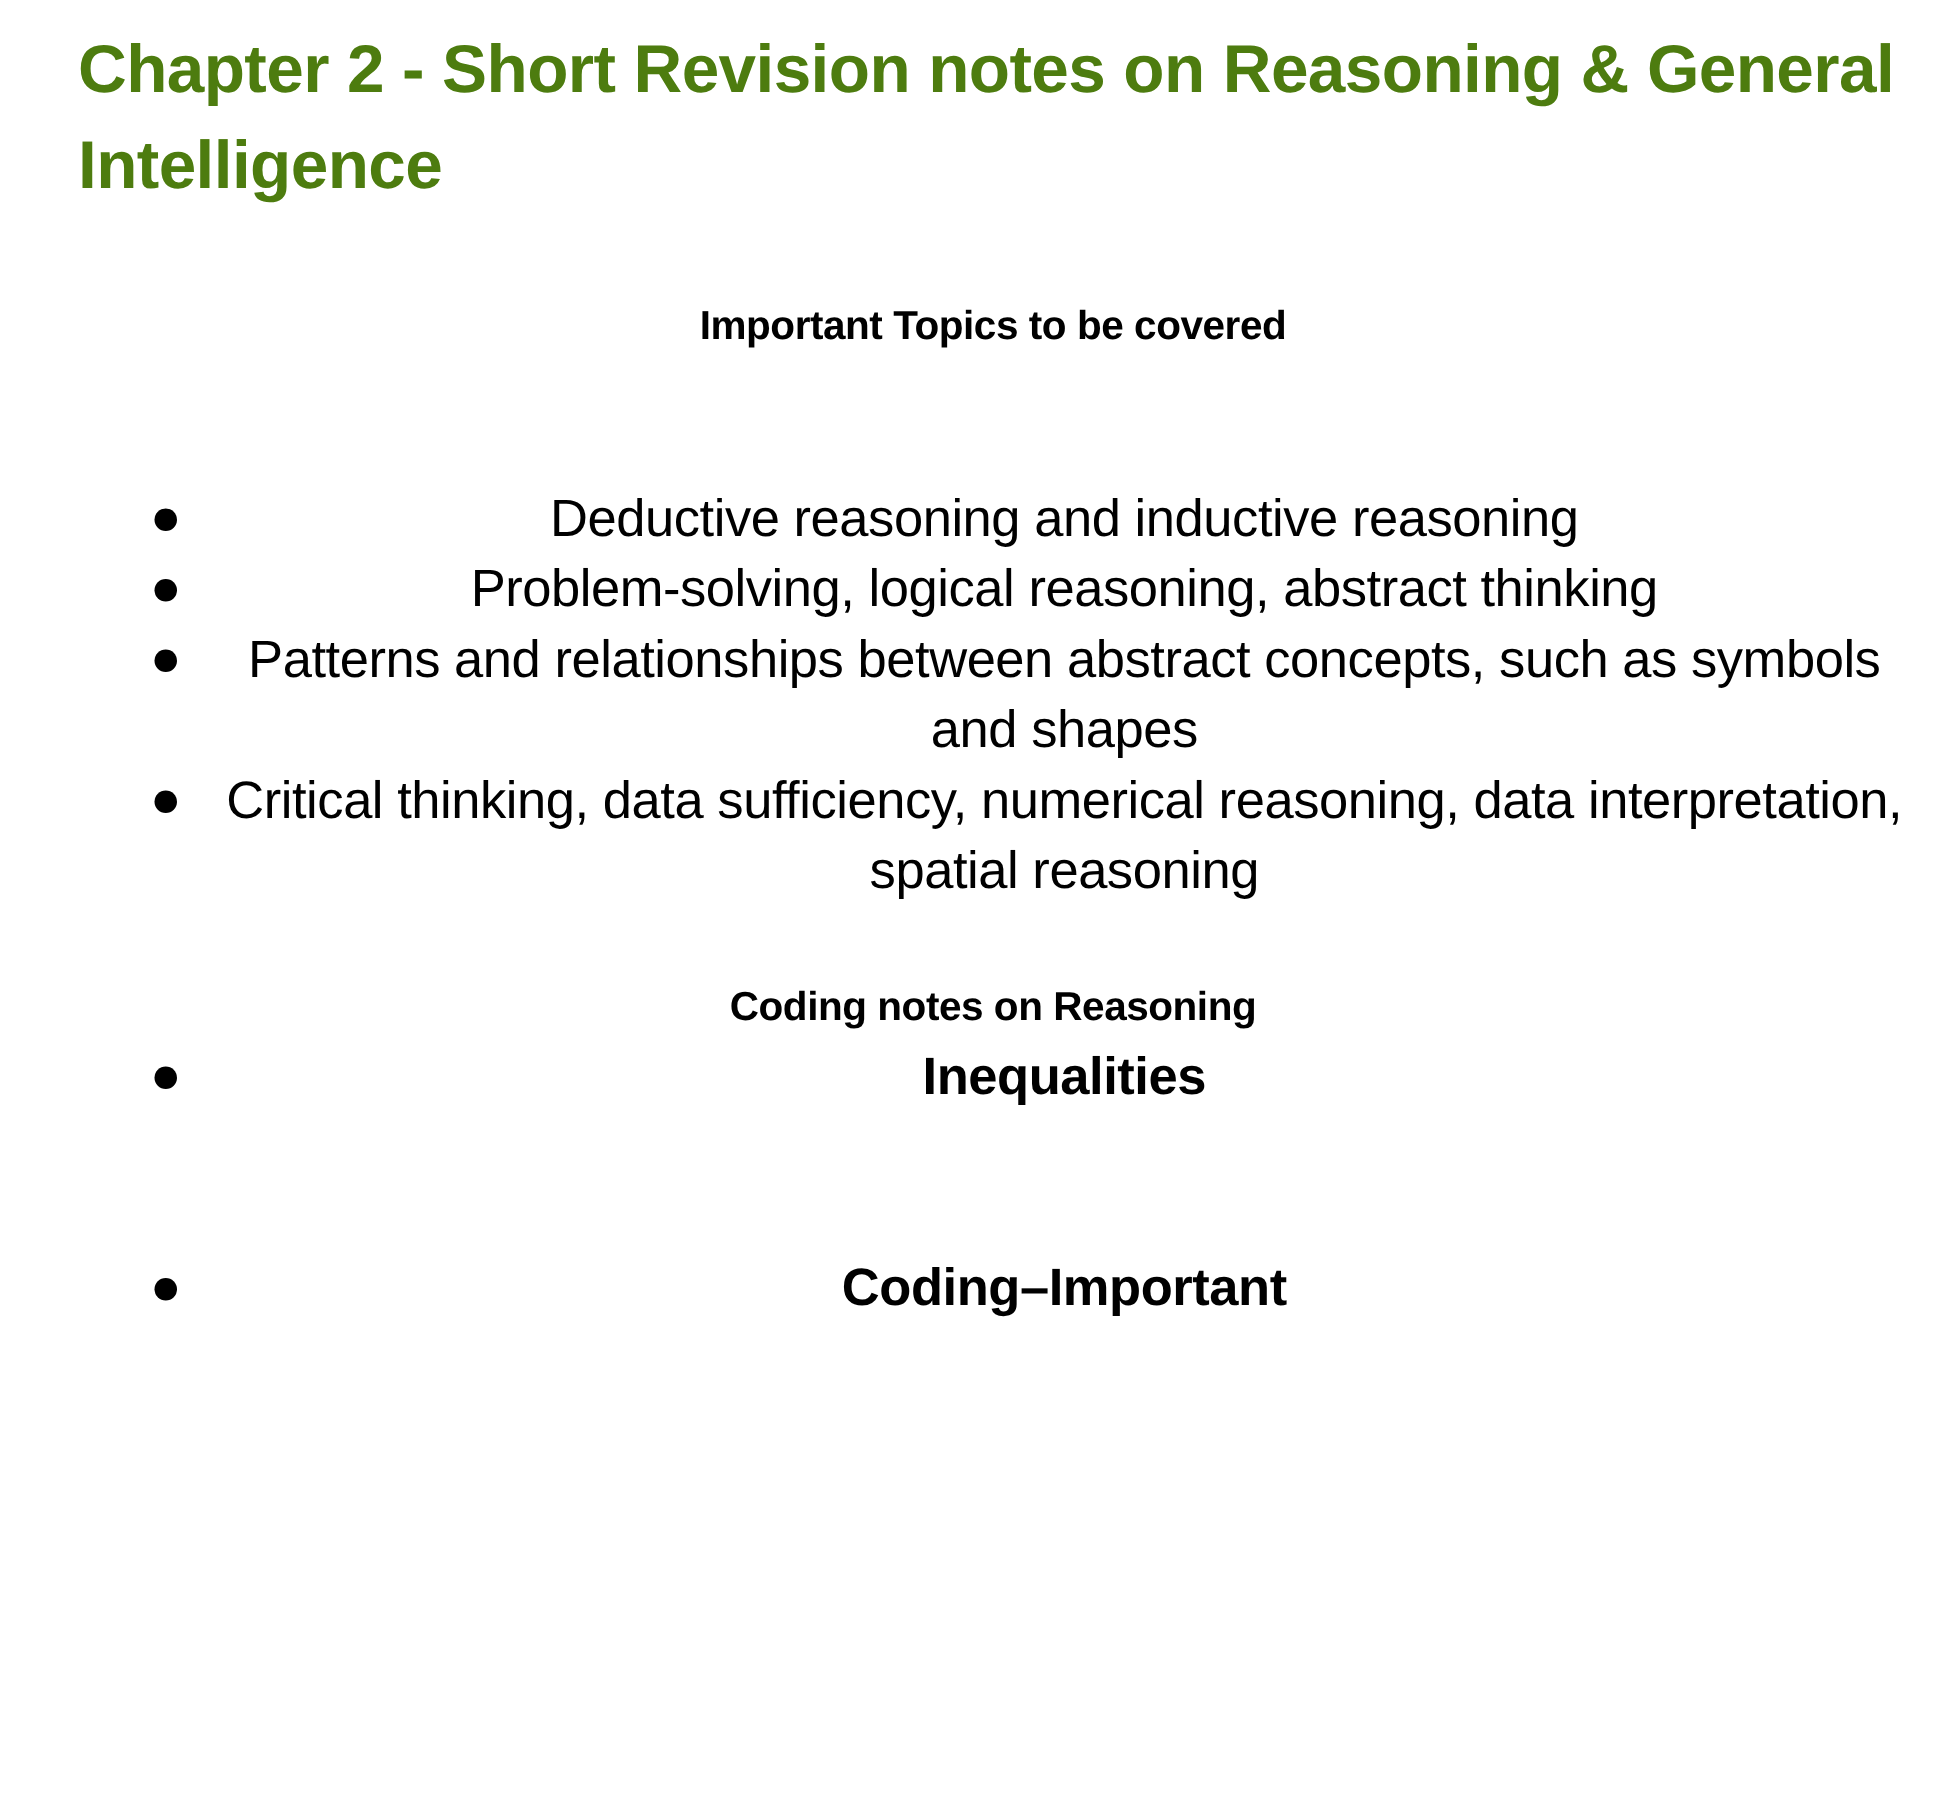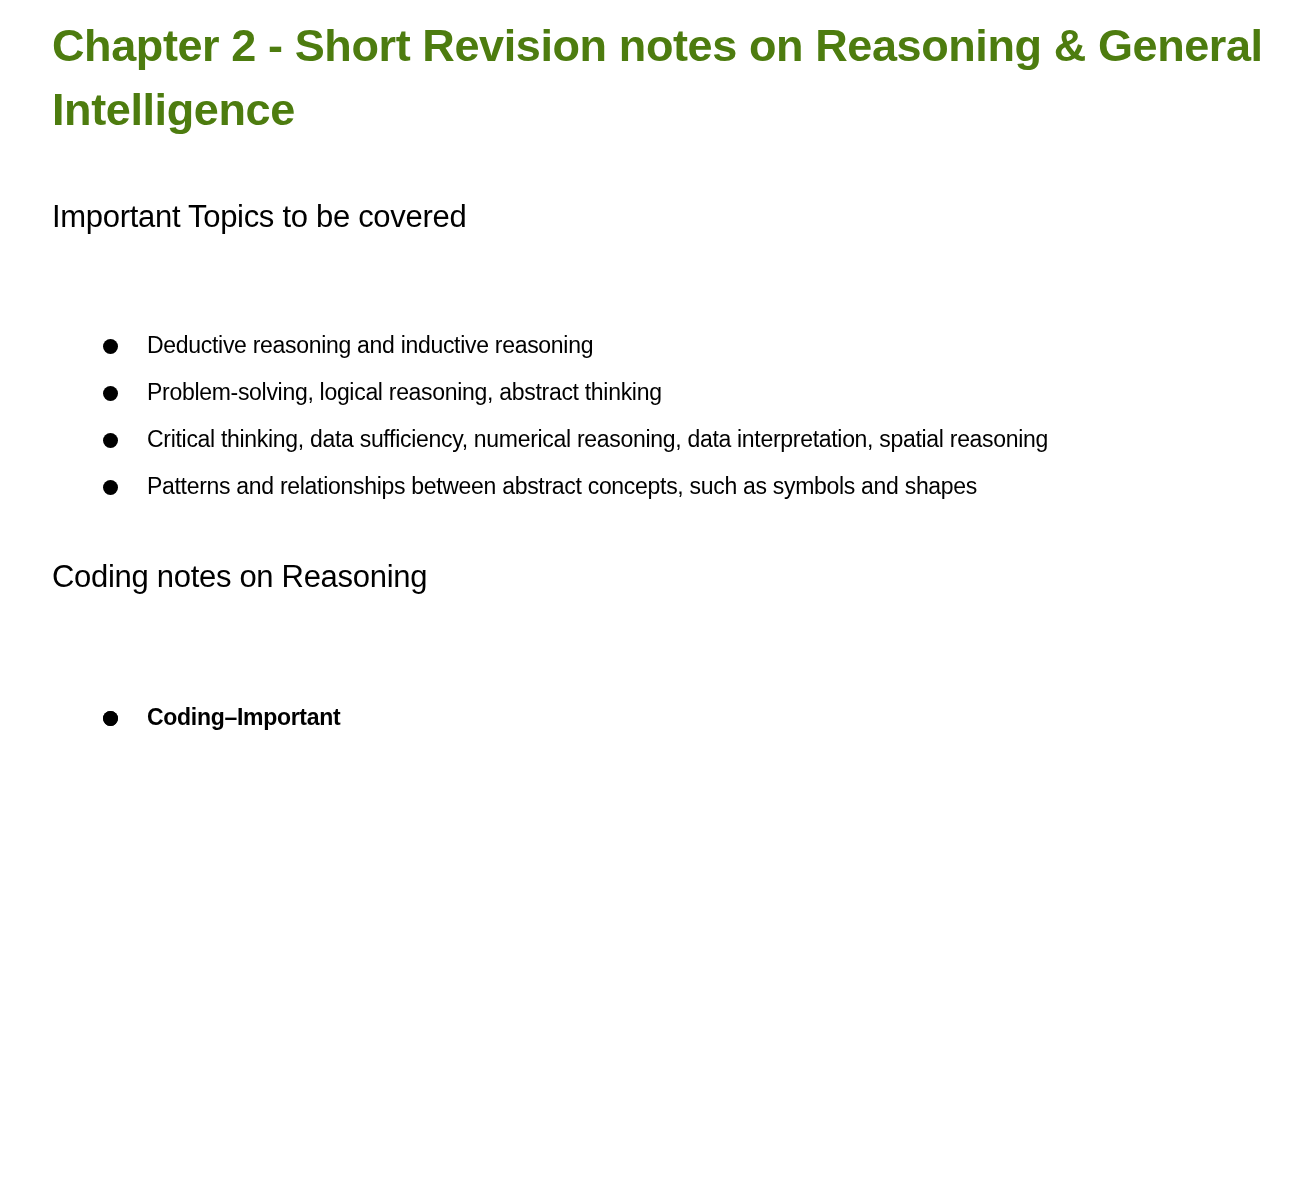--- a/index.html
+++ b/index.html
@@ -24,37 +24,39 @@
     .title {
       margin: 0;
       font-size: 45px;
       line-height: 64px;
       font-weight: bold;
       color: #4d7c0f;
       letter-spacing: -0.4px;
     }
     .subheading {
       margin: 0;
-      font-weight: normal;
-      font-size: 31px;
+      font-weight: bold;
+      font-size: 27px;
       line-height: 46px;
       letter-spacing: -0.3px;
+      text-align: center;
     }
     .h-topics { margin-top: 52px; }
     .topics {
       list-style: none;
       margin: 82px 0 0 0;
       padding: 0;
     }
     .topics li, .notes li {
       position: relative;
       padding-left: 95px;
-      font-size: 23px;
+      font-size: 35px;
       line-height: 47px;
       letter-spacing: -0.3px;
+      text-align: center;
     }
     .bullet {
       position: absolute;
       left: 51px;
       top: 17px;
       width: 15px;
       height: 15px;
       background: #000;
       border-radius: 50%;
     }
@@ -83,32 +85,33 @@
     <li>
       <span class="bullet"></span>
       <span>Deductive reasoning and inductive reasoning</span>
     </li>
     <li>
       <span class="bullet"></span>
       <span>Problem-solving, logical reasoning, abstract thinking</span>
     </li>
     <li>
       <span class="bullet"></span>
-      <span>Critical thinking, data sufficiency, numerical reasoning, data interpretation, spatial reasoning</span>
+      <span>Patterns and relationships between abstract concepts, such as symbols and shapes</span>
     </li>
     <li>
       <span class="bullet"></span>
-      <span>Patterns and relationships between abstract concepts, such as symbols and shapes</span>
+      <span>Critical thinking, data sufficiency, numerical reasoning, data interpretation, spatial reasoning</span>
     </li>
   </ul>
 
   <h2 class="subheading h-notes">Coding notes on Reasoning</h2>
 
   <ul class="notes">
     <li>
       <span class="bullet"></span>
+      <span class="note-title">Inequalities</span>
     </li>
     <li>
       <span class="bullet"></span>
       <span class="note-title">Coding–Important</span>
     </li>
   </ul>
 </div>
 
 </body></html>

